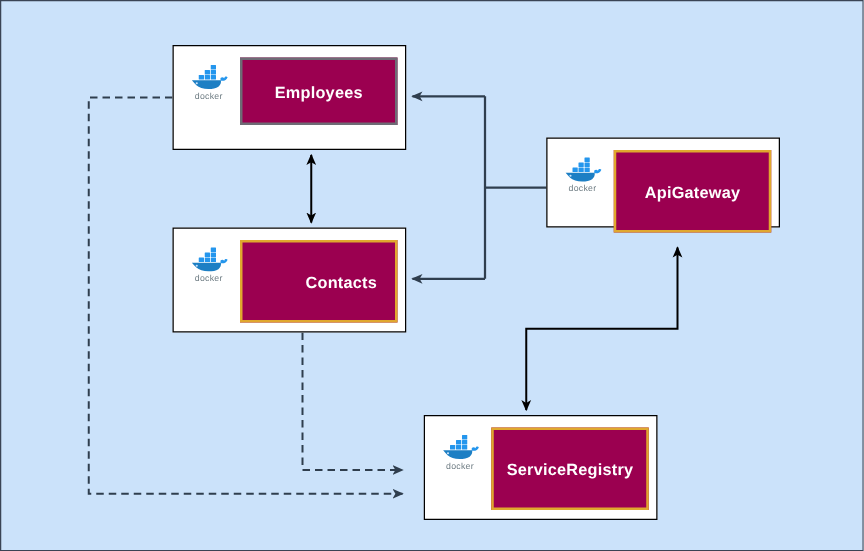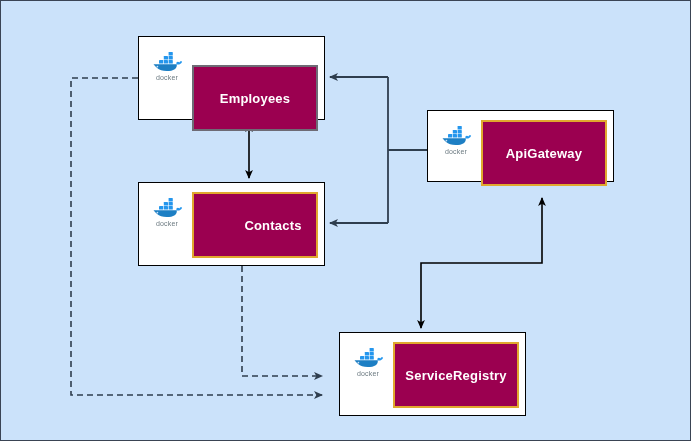--- a/index.html
+++ b/index.html
@@ -117,21 +117,21 @@
           <rect x="18.6" y="3" width="4.2" height="3.6" rx="0.4"></rect>
         </g>
         <path d="M3.5,15.2 h23.2 c0.4,2.0 -0.3,3.9 -2.0,5.1 c-1.9,1.3 -4.7,1.8 -8.0,1.8
                  c-4.1,0 -7.6,-1.1 -9.6,-3.0 c-1.4,-1.3 -2.4,-2.6 -3.6,-3.9 Z" fill="#1d7fc4"></path>
         <path d="M26.4,13.4 c1.3,-1.0 2.2,-0.6 3.0,0.2 c0.5,-1.6 1.9,-1.5 2.7,-0.9
                  c-0.6,1.8 -2.3,2.9 -4.3,2.9 c-0.6,0 -1.1,-0.1 -1.4,-0.2 Z" fill="#2496ed"></path>
         <circle cx="7.4" cy="17.6" r="0.85" fill="#cbe2fa"></circle>
       </svg>
       <span class="docker-word">docker</span>
     </div>
-    <div class="service b-gray" style="left:53px; top:9px; width:126px; height:66px;margin-top:19px;">
+    <div class="service b-gray" style="left:53px; top:9px; width:126px; height:54px;">
       <span>Employees</span>
     </div>
   </div>
 
   <div class="node" style="left:137px; top:181px; width:187px; height:84px;">
     <div class="docker-badge" style="left:6px; top:10px;">
       <svg width="34" height="24" viewBox="0 0 34 24" aria-hidden="true">
         <g fill="#2496ed">
           <rect x="9" y="11" width="4.2" height="3.6" rx="0.4"></rect>
           <rect x="13.8" y="11" width="4.2" height="3.6" rx="0.4"></rect>
@@ -146,21 +146,21 @@
                  c-0.6,1.8 -2.3,2.9 -4.3,2.9 c-0.6,0 -1.1,-0.1 -1.4,-0.2 Z" fill="#2496ed"></path>
         <circle cx="7.4" cy="17.6" r="0.85" fill="#cbe2fa"></circle>
       </svg>
       <span class="docker-word">docker</span>
     </div>
     <div class="service b-gold" style="left:53px; top:9px; width:126px; height:66px;padding-left:36px;">
       <span>Contacts</span>
     </div>
   </div>
 
-  <div class="node" style="left:426px; top:109px; width:187px; height:72px;">
+  <div class="node" style="left:436px; top:109px; width:187px; height:72px;">
     <div class="docker-badge" style="left:6px; top:10px;">
       <svg width="34" height="24" viewBox="0 0 34 24" aria-hidden="true">
         <g fill="#2496ed">
           <rect x="9" y="11" width="4.2" height="3.6" rx="0.4"></rect>
           <rect x="13.8" y="11" width="4.2" height="3.6" rx="0.4"></rect>
           <rect x="18.6" y="11" width="4.2" height="3.6" rx="0.4"></rect>
           <rect x="13.8" y="7" width="4.2" height="3.6" rx="0.4"></rect>
           <rect x="18.6" y="7" width="4.2" height="3.6" rx="0.4"></rect>
           <rect x="18.6" y="3" width="4.2" height="3.6" rx="0.4"></rect>
         </g>

